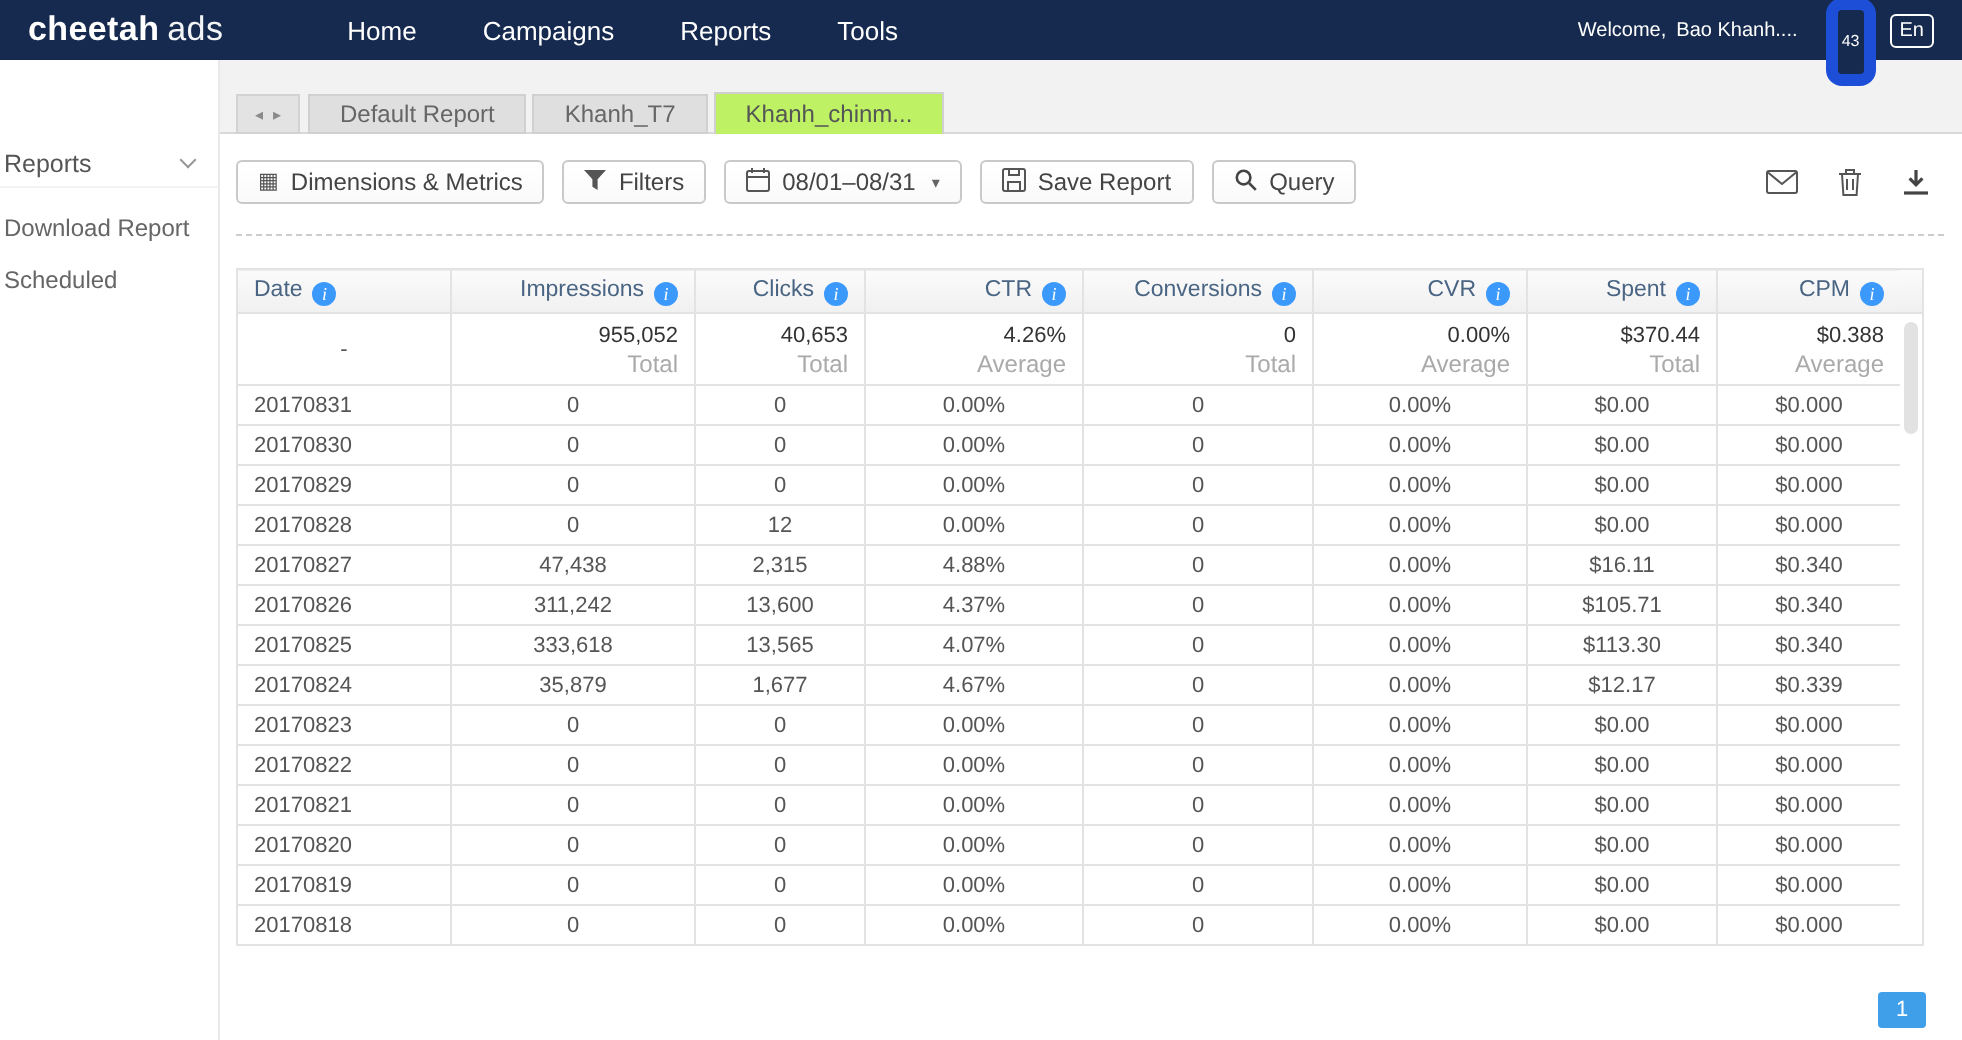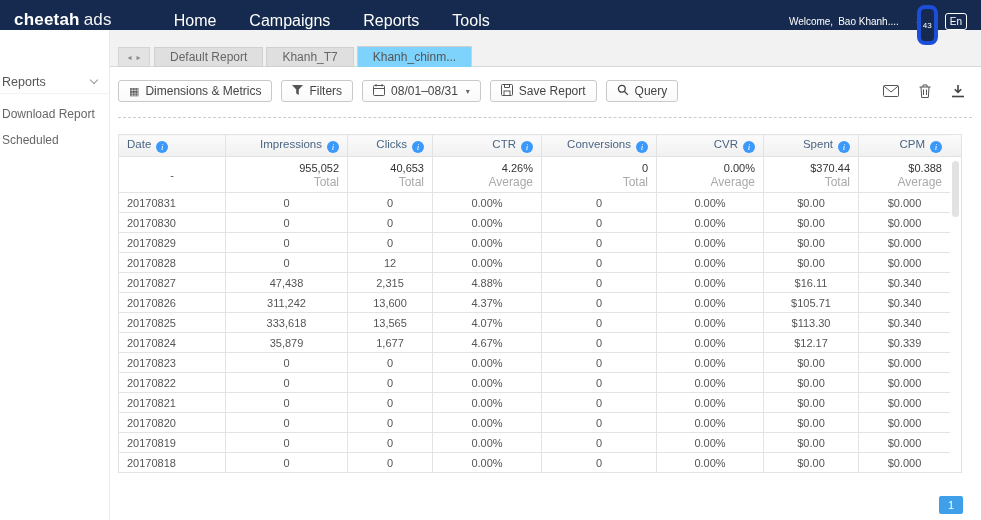--- a/index.html
+++ b/index.html
@@ -8,31 +8,31 @@
     --info-blue:#3b99fc;
     --header-text:#4a6583;
     --border:#e3e3e3;
   }
   *{box-sizing:border-box;margin:0;padding:0}
   html,body{width:981px;height:520px;overflow:hidden}
   body{font-family:"Liberation Sans",sans-serif;background:#fff;position:relative;color:#555}
 
   
   .navbar{position:absolute;top:0;left:0;width:981px;height:30px;background:var(--navbar-bg,#152a4e);
-    display:flex;align-items:flex-end;color:#fff;z-index:20}
+    display:flex;align-items:center;color:#fff;z-index:20}
   .brand{margin-left:14px;font-size:17px;white-space:nowrap;letter-spacing:.2px;cursor:pointer}
   .brand .bold{font-weight:bold}
   .brand .light{font-weight:normal;margin-left:4px;opacity:.95}
   .nav-items{display:flex;margin-left:62px;gap:33px}
-  .nav-item{font-size:16px;cursor:pointer;white-space:nowrap}
+  .nav-item{font-size:13px;cursor:pointer;white-space:nowrap}
   .nav-right{margin-left:auto;margin-right:14px;display:flex;align-items:center;gap:16px}
   .welcome-wrap{font-size:10px;display:flex;gap:5px;align-items:center;cursor:pointer}
   .bell-wrap{position:relative;cursor:pointer;display:flex;align-items:center}
   .badge{position:absolute;top:-7px;right:-9px;min-width:15px;height:14px;padding:16px 2px;border-radius:8px;
-    background:var(--navbar-bg,#152a4e);border:4px solid #1d4ed8;color:#fff;font-size:8px;
+    background:var(--navbar-bg,#152a4e);border:6px solid #1d4ed8;color:#fff;font-size:8px;
     display:flex;align-items:center;justify-content:center}
   .lang{border:1px solid #fff;border-radius:3px;font-size:10px;padding:2px 4px;cursor:pointer}
 
   
   .sidebar{position:absolute;top:30px;left:0;width:110px;bottom:0;background:#fff;border-right:1px solid #e9e9e9;z-index:5}
   .sidebar-header{margin-top:40px;height:24px;display:flex;align-items:center;justify-content:space-between;
     padding:0 12px 0 2px;font-size:12.5px;color:#555;cursor:pointer;border-bottom:1px solid #f3f3f3}
   .chev{width:6px;height:6px;border-right:1.5px solid #999;border-bottom:1.5px solid #999;
     transform:rotate(45deg);margin-top:-3px}
   .sidebar-items{margin-top:8px}
@@ -40,21 +40,21 @@
     white-space:nowrap;margin-bottom:2px}
   .sidebar-item.active{background:var(--accent,#3f9fe8);color:#fff}
 
   
   .main{position:absolute;top:30px;left:110px;right:0;bottom:0;background:#f2f2f2}
   .tabstrip{position:absolute;top:16px;left:8px;height:21px;display:flex;align-items:flex-end;z-index:8}
   .tab-arrows{height:20px;width:32px;background:#e3e3e3;border:1px solid #d3d3d3;display:flex;
     align-items:center;justify-content:center;gap:5px;font-size:8px;color:#8a8a8a;margin-right:4px;cursor:pointer}
   .tab{height:20px;padding:0 15px;display:flex;align-items:center;font-size:12px;color:#666;
     background:#dfdfdf;border:1px solid #d0d0d0;margin-right:3px;cursor:pointer;white-space:nowrap}
-  .tab.active{background:#7dd3fc;height:21px;border-bottom:none;color:#555;z-index:9}
+  .tab.active{background:#bef264;height:21px;border-bottom:none;color:#555;z-index:9}
   .panel{position:absolute;top:36px;left:0;right:0;bottom:0;background:#fff;border-top:1px solid #d9d9d9}
 
   
   .toolbar{position:absolute;top:12px;left:8px;right:16px;height:24px;display:flex;align-items:center}
   .btn{height:22px;border:1px solid #c9c9c9;border-radius:3px;background:linear-gradient(#ffffff,#fafafa);
     font-size:12px;color:#444;padding:0 10px;display:inline-flex;align-items:center;gap:6px;
     margin-right:9px;cursor:pointer;font-family:"Liberation Sans",sans-serif;white-space:nowrap}
   .glyph{font-size:11px;color:#555;line-height:1}
   .caret{font-size:8px;color:#666;margin-left:2px}
   .toolbar-icons{margin-left:auto;display:flex;gap:20px;align-items:center}

